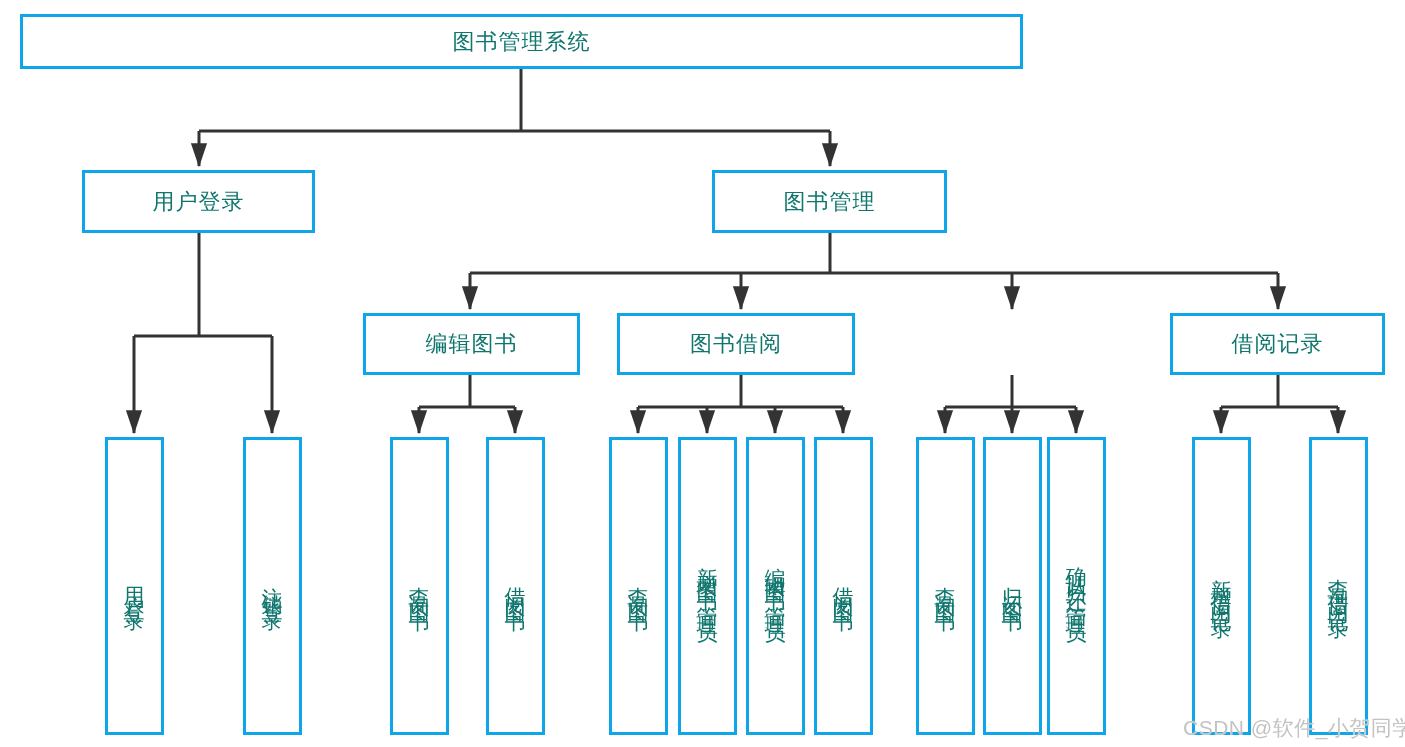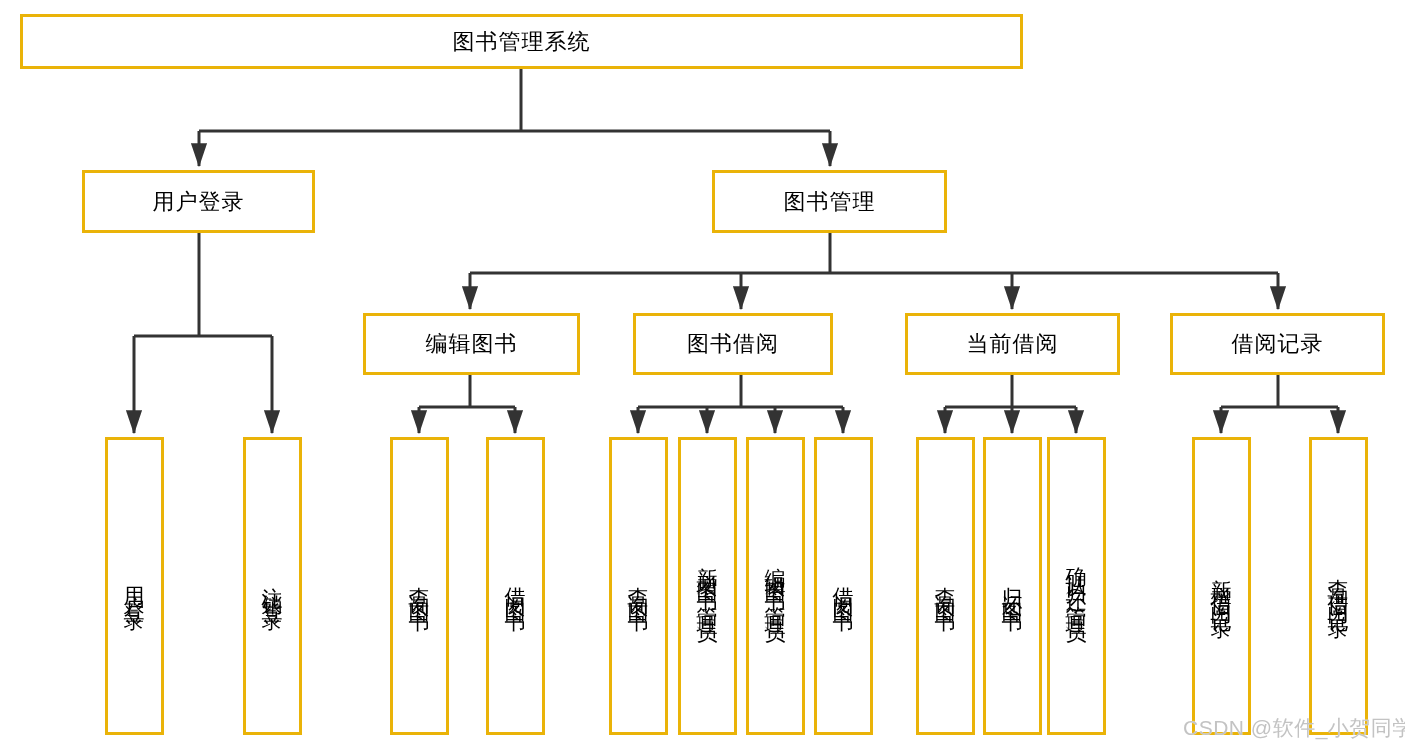--- a/index.html
+++ b/index.html
@@ -8,42 +8,42 @@
     width:1405px;height:747px;
     background:#ffffff;
     font-family:"Liberation Sans","DejaVu Sans",sans-serif;
     overflow:hidden;
   }
   #connectors{position:absolute;left:0;top:0;width:1405px;height:747px;}
   #connectors path.ln{stroke:#333333;stroke-width:3;fill:none;}
   .box{
     position:absolute;
     background:#ffffff;
-    border:3px solid #eab308;
+    border:3px solid #0ea5e9;
     box-sizing:border-box;
     display:flex;align-items:center;justify-content:center;
-    color:#000000;
+    color:#0f766e;
     font-size:22px;
     letter-spacing:1px;
     white-space:nowrap;
   }
   .vbox{
     writing-mode:vertical-rl;
     text-orientation:mixed;
     font-size:21px;
     letter-spacing:8px;
     line-height:1;
     top:437px;width:59px;height:298px;
   }
   .root{left:20px;top:14px;width:1003px;height:55px;}
   .l1a{left:82px;top:170px;width:233px;height:63px;}
   .l1b{left:712px;top:170px;width:235px;height:63px;}
   .l2{top:313px;height:62px;}
   .l2a{left:363px;width:217px;}
-  .l2b{left:633px;width:200px;}
+  .l2b{left:617px;width:238px;}
   .l2c{left:905px;width:215px;}
   .l2d{left:1170px;width:215px;}
   .lfA1{left:105px;} .lfA2{left:243px;}
   .lfB1{left:390px;} .lfB2{left:486px;}
   .lfC1{left:609px;} .lfC2{left:678px;} .lfC3{left:746px;} .lfC4{left:814px;}
   .lfD1{left:916px;} .lfD2{left:983px;} .lfD3{left:1047px;}
   .lfE1{left:1192px;} .lfE2{left:1309px;}
   .watermark{
     position:absolute;left:1183px;top:714px;
     color:#c3c3c3;font-size:21px;letter-spacing:0.5px;
@@ -111,21 +111,20 @@
     </g>
   </svg>
 
   <div class="box root">图书管理系统</div>
 
   <div class="box l1a">用户登录</div>
   <div class="box l1b">图书管理</div>
 
   <div class="box l2 l2a">编辑图书</div>
   <div class="box l2 l2b">图书借阅</div>
-  <div class="box l2 l2c">当前借阅</div>
   <div class="box l2 l2d">借阅记录</div>
 
   <div class="box vbox lfA1">用户登录</div>
   <div class="box vbox lfA2">注销登录</div>
 
   <div class="box vbox lfB1">查询图书</div>
   <div class="box vbox lfB2">借阅图书</div>
 
   <div class="box vbox lfC1">查询图书</div>
   <div class="box vbox lfC2">新增图书（管理员）</div>

